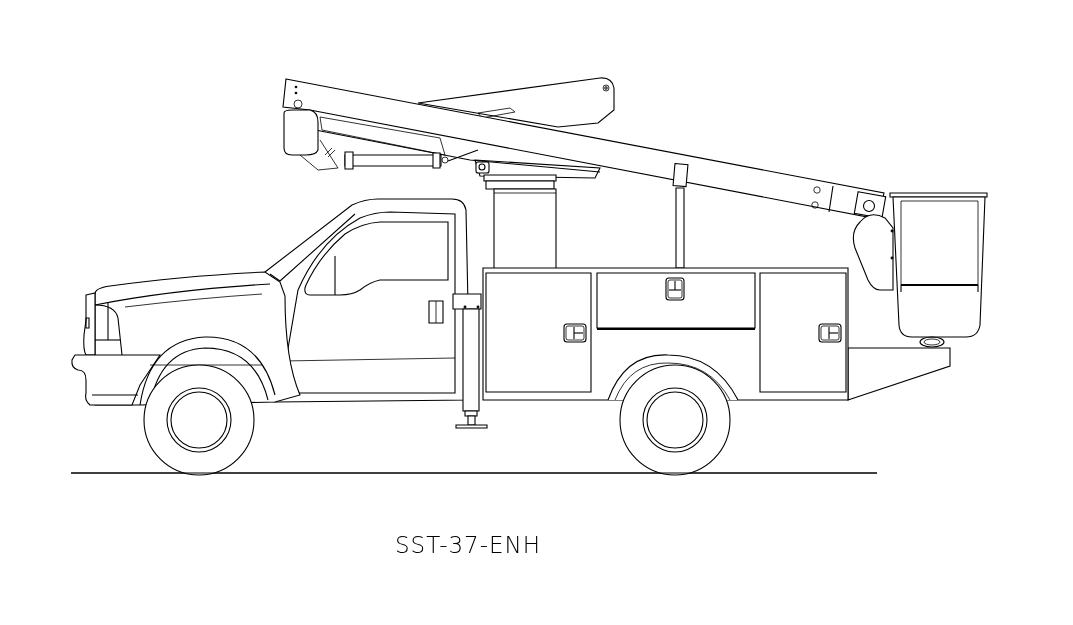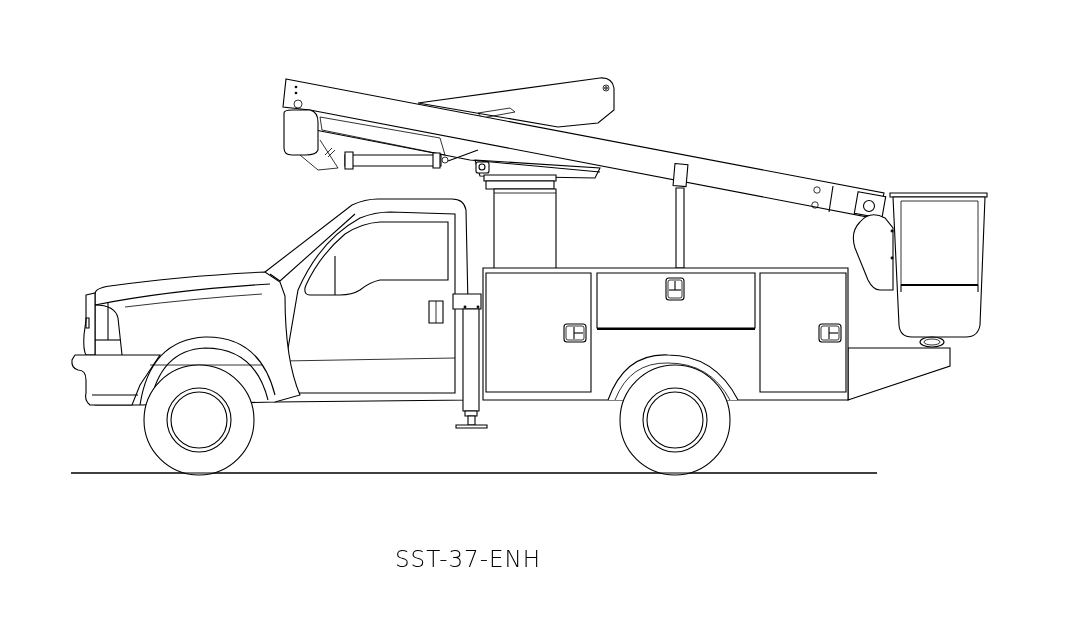--- a/index.html
+++ b/index.html
@@ -6,21 +6,21 @@
     body { width: 1073px; height: 625px; overflow: hidden; position: relative; font-family: "DejaVu Sans", sans-serif; }
     #drawing { position: absolute; left: 0; top: 0; width: 1073px; height: 625px; }
     #drawing * { vector-effect: non-scaling-stroke; }
     .ln { fill: none; stroke: #000; stroke-width: 1.1; }
     .lt { fill: none; stroke: #000; stroke-width: 0.8; }
     .wf { fill: #fff; stroke: #000; stroke-width: 1.1; }
     .bold { fill: none; stroke: #000; stroke-width: 2; }
     .caption {
       position: absolute; left: 395px; top: 532px;
       font-family: "DejaVu Sans", sans-serif; font-size: 23px; font-weight: 300;
-      color: #000; letter-spacing: 1px; white-space: nowrap; margin-top: 14px;
+      color: #000; letter-spacing: 1px; white-space: nowrap;
     }
   </style>
 </head>
 <body>
 
 <svg id="drawing" viewBox="0 0 1073 625" xmlns="http://www.w3.org/2000/svg">
 
   <line class="ln" x1="71" y1="473" x2="877" y2="473"></line>
 
   <g>

